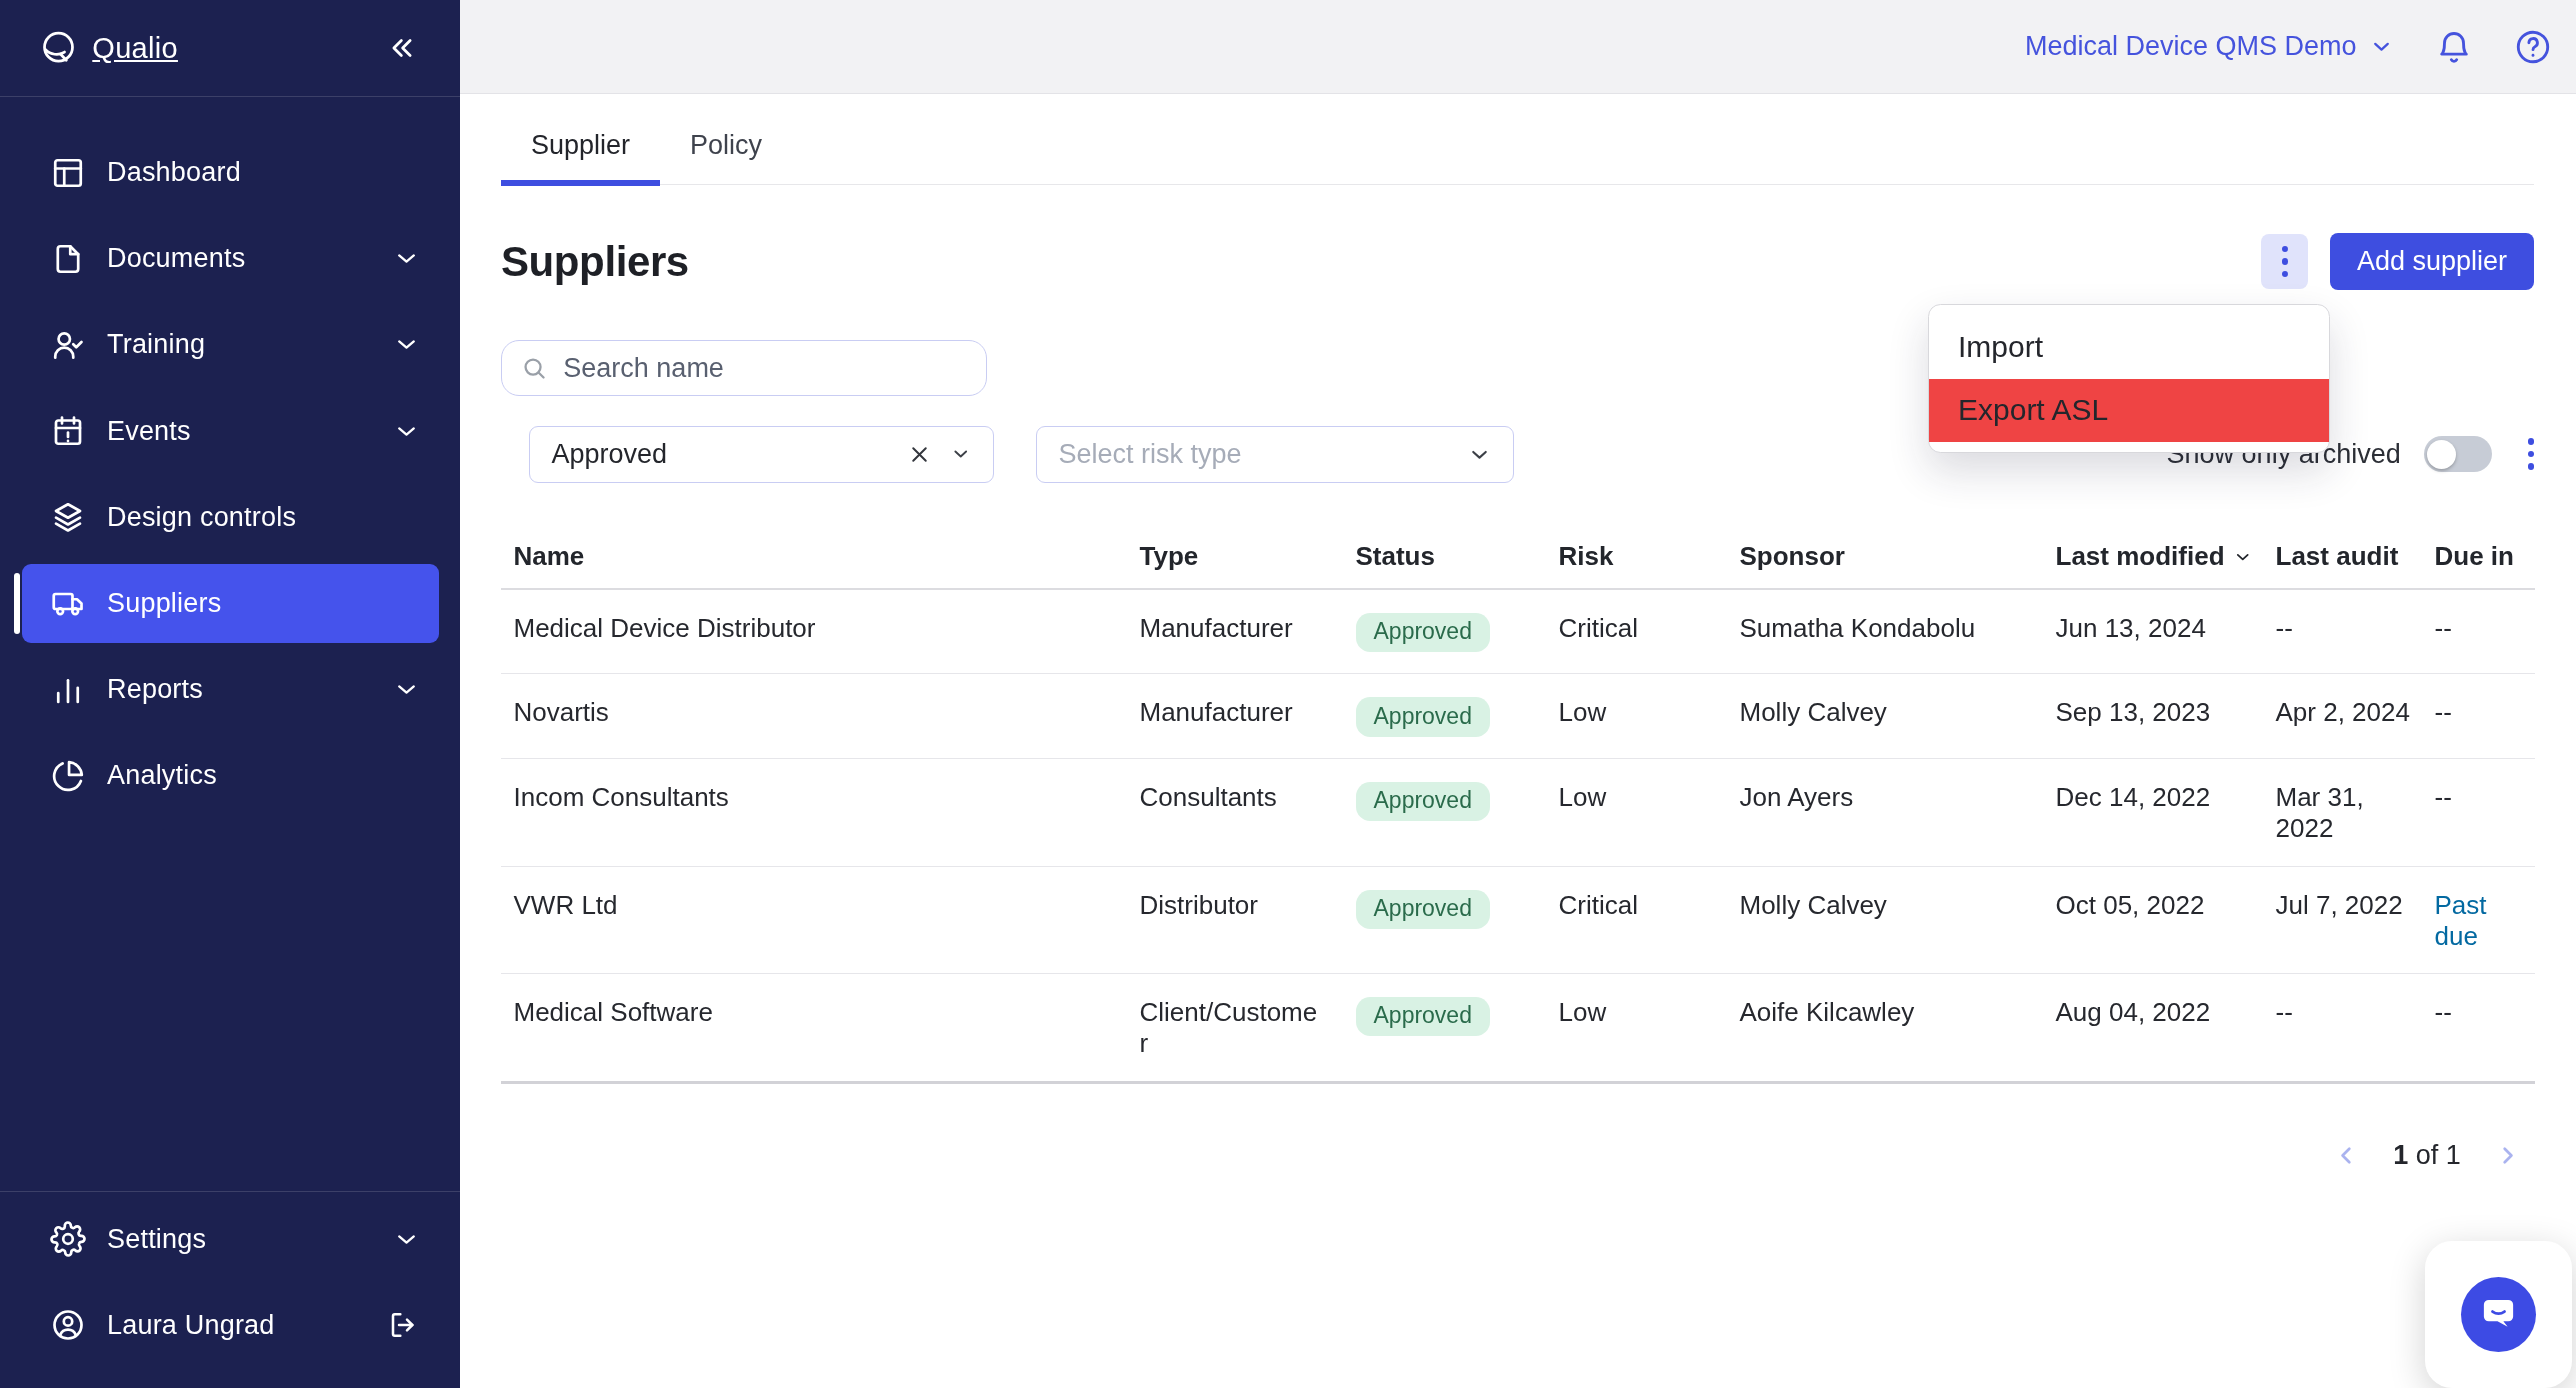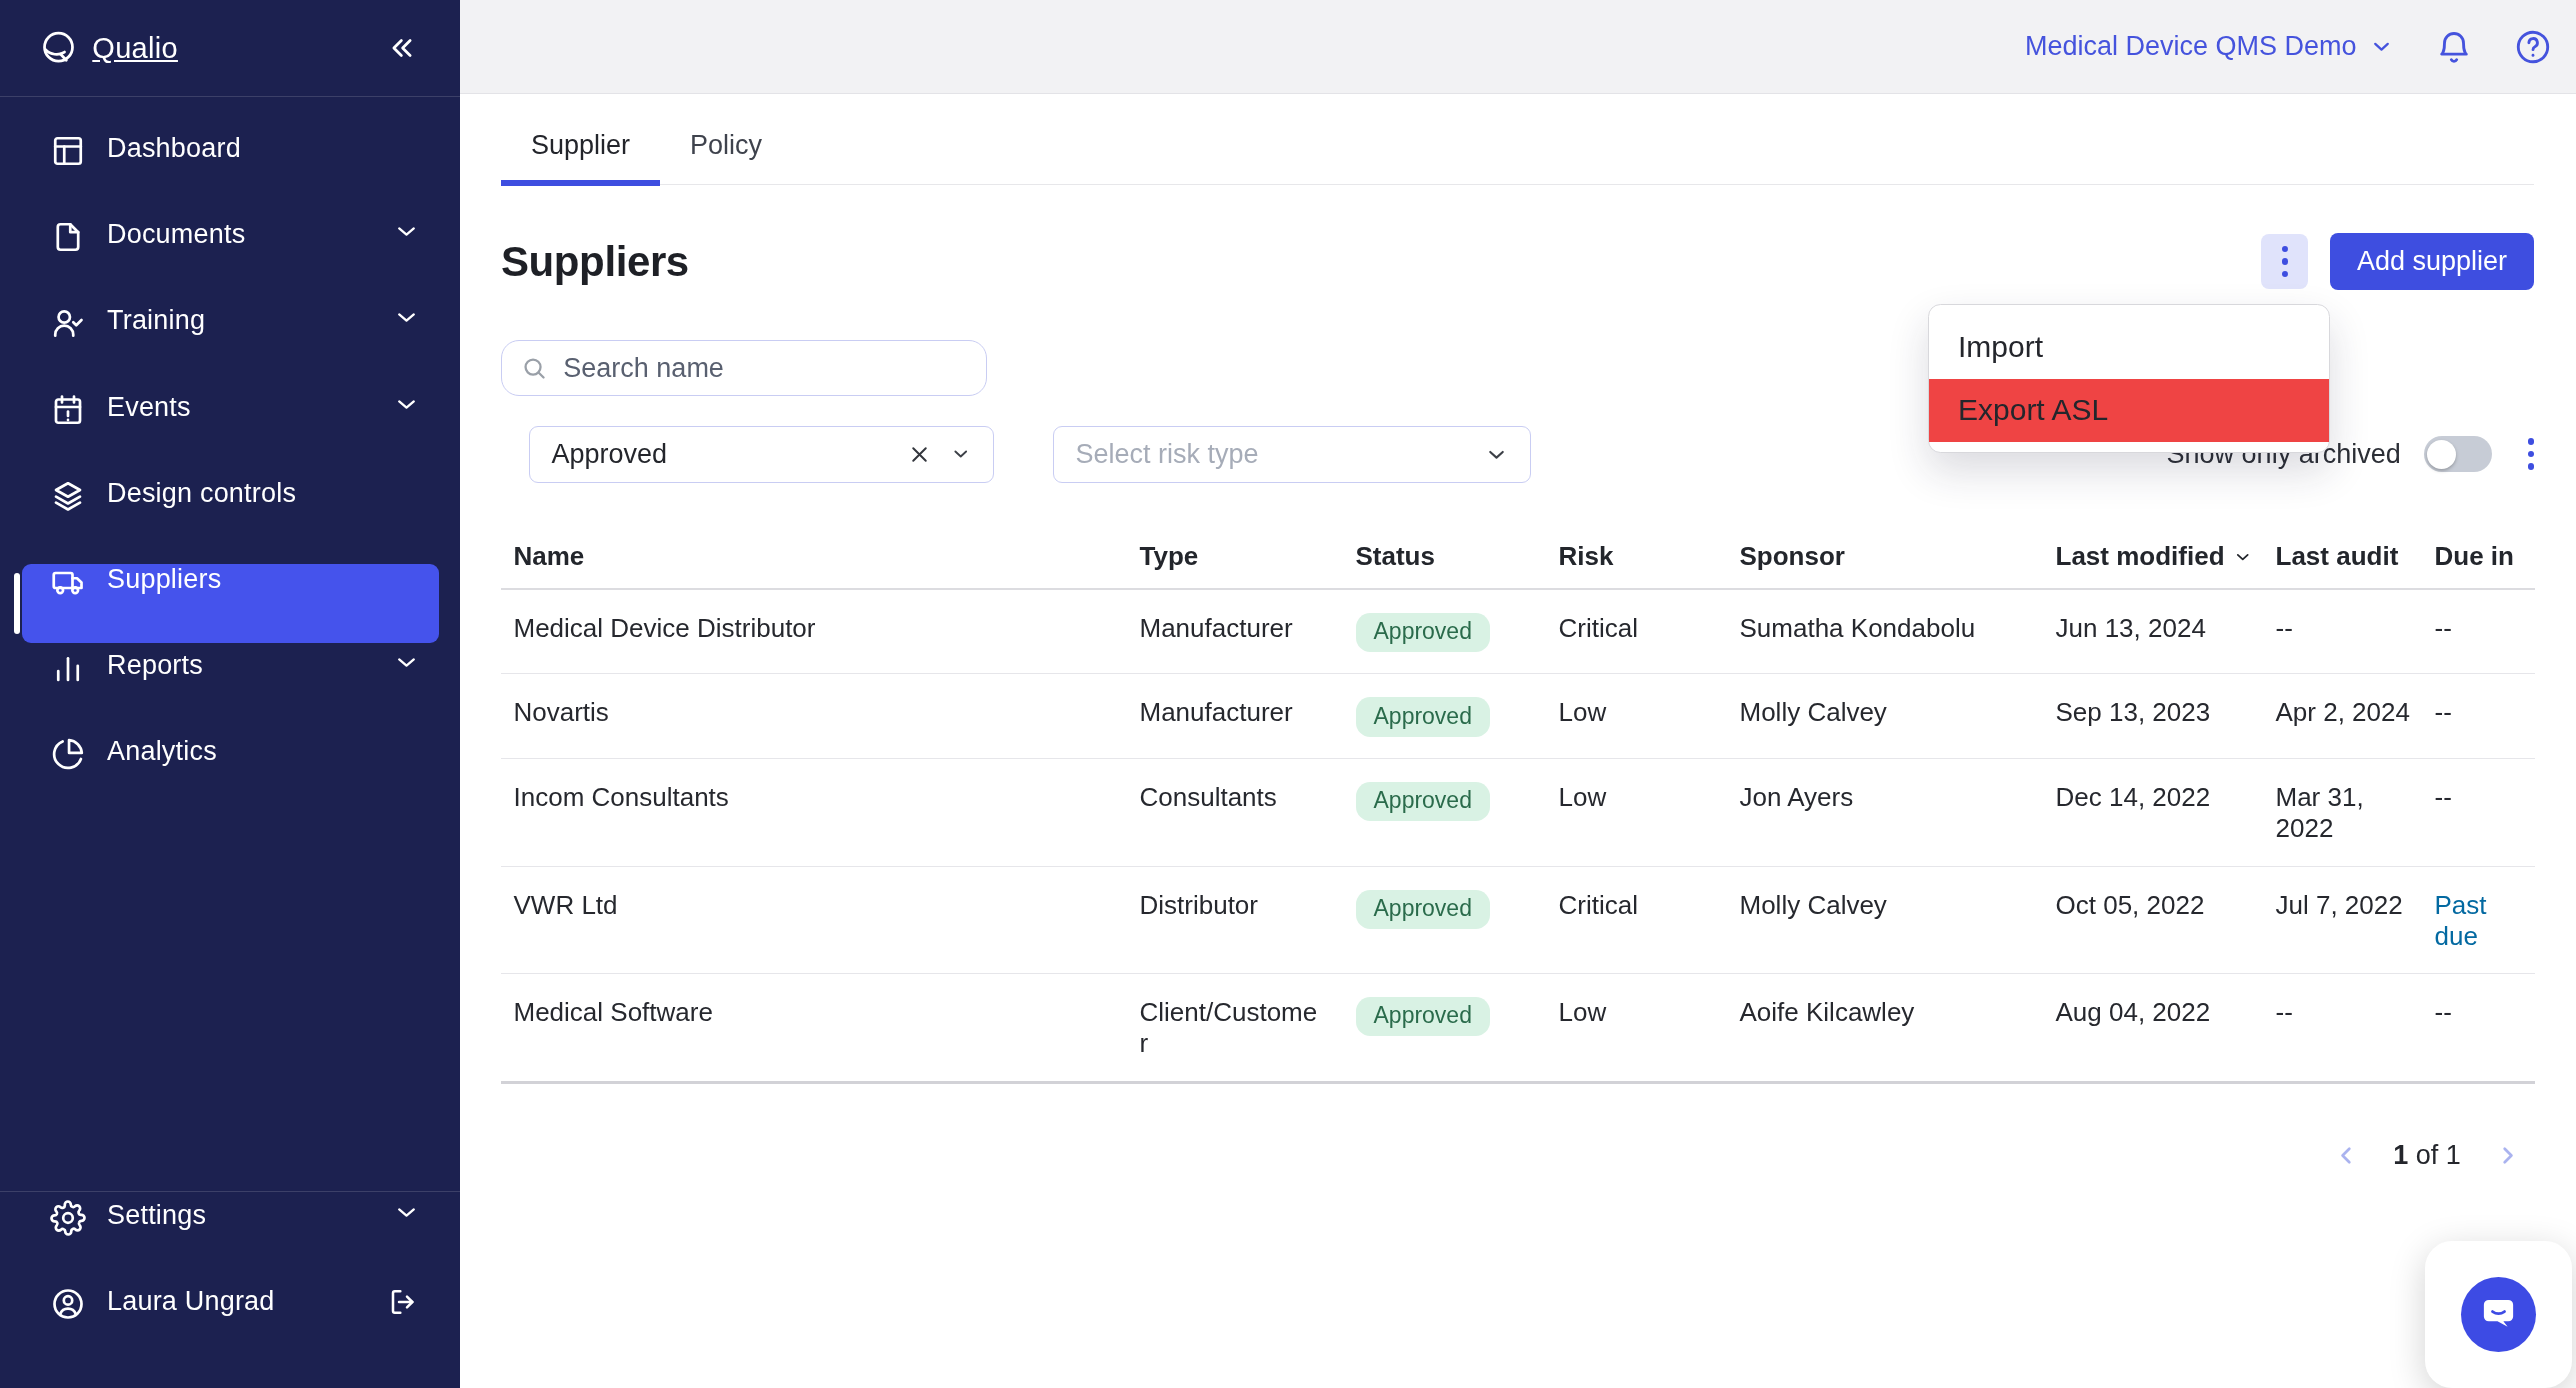--- a/index.html
+++ b/index.html
@@ -17,21 +17,21 @@
   }
   .sidebar-header {
     height:97px; flex:0 0 auto; display:flex; align-items:center;
     padding:0 43px 0 39px; border-bottom:1.8px solid rgba(255,255,255,.14);
   }
   .brand-name { font-size:29px; font-weight:400; margin-left:14.3px; letter-spacing:0.3px;text-decoration:underline; }
   .collapse { margin-left:auto; }
   .nav { padding:36px 21.5px 0; flex:1 1 auto; }
   .nav-item {
     height:79px; margin-bottom:7.2px; border-radius:9px; position:relative;
-    display:flex; align-items:flex-start; padding:0 19.7px 0 28px; cursor:pointer;
+    display:flex; align-items:center; padding:0 19.7px 0 28px; cursor:pointer;
   }
   .nav-item .icon-box { width:36px; height:36px; flex:0 0 auto; }
   .nav-item .label { font-size:27px; margin-left:21.5px; font-weight:400; letter-spacing:0.2px; }
   .nav-item .chev { margin-left:auto; }
   .nav-item.active { background:#4553ec; }
   .nav-item.active::before {
     content:""; position:absolute; left:-8px; top:9px; bottom:9px; width:6.3px;
     background:#fff; border-radius:3.6px;
   }
   .sidebar-footer {
@@ -84,21 +84,21 @@
 
   .filters-row { margin-top:29.5px; display:flex; align-items:center; }
   .select {
     height:57px; border:1.8px solid #c9cdf3; border-radius:9px; background:#fff;
     display:flex; align-items:center; padding:0 21.5px; font-size:27px; cursor:pointer;
   }
   .select .ph { color:#a6acb8; }
   .select .val { color:#24262c; }
   .sel-type { width:486px; }
   .sel-status { width:465px; margin-left:28px; }
-  .sel-risk { width:478px; margin-left:59px; }
+  .sel-risk { width:478px; margin-left:42px; }
   .sel-icons { margin-left:auto; display:flex; align-items:center; gap:18px; }
 
   .archived-cluster { margin-left:auto; display:flex; align-items:center; }
   .archived-label { font-size:27px; color:#2c2f36; }
   .toggle {
     width:68px; height:36px; border-radius:19.7px; background:#c7ccd6; margin-left:23px;
     position:relative; cursor:pointer; flex:0 0 auto;
   }
   .toggle .knob {
     position:absolute; left:3.6px; top:3.6px; width:29px; height:29px; border-radius:50%;

